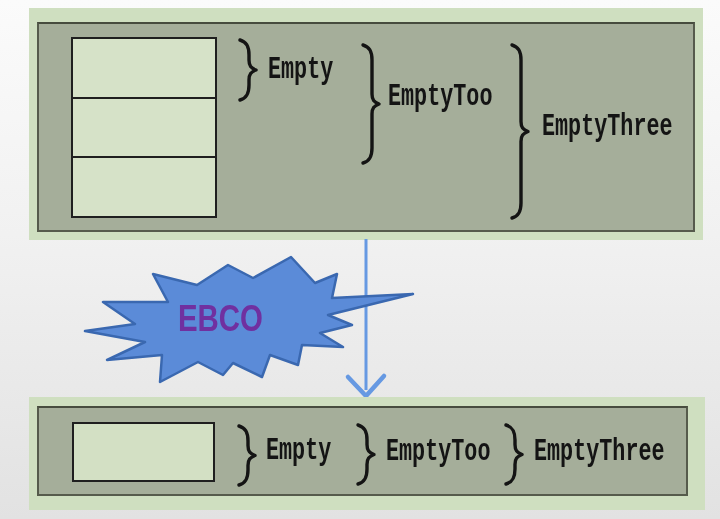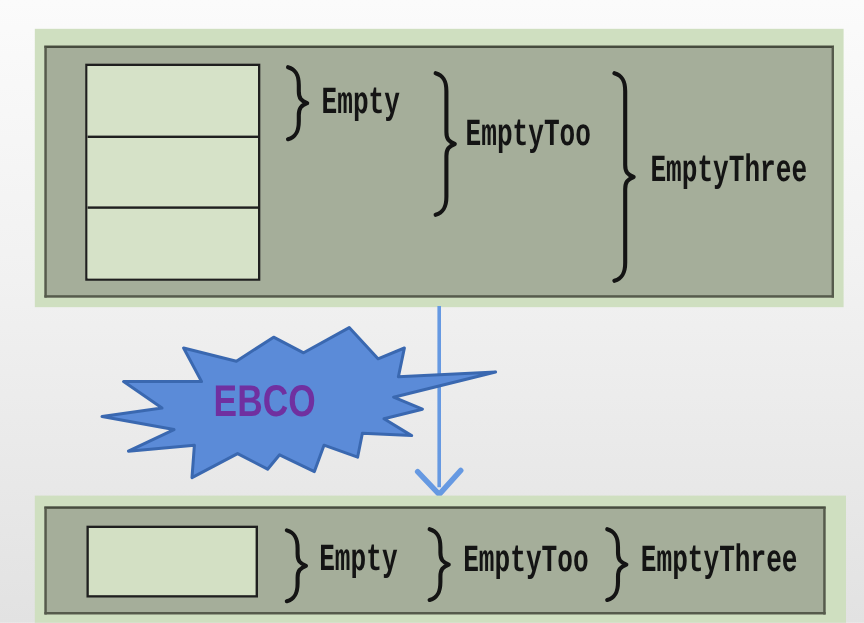--- a/index.html
+++ b/index.html
@@ -1,21 +1,21 @@
 <!DOCTYPE html>
 <html><head>
 <meta charset="utf-8">
 <style>
   html,body{margin:0;padding:0;}
   body{
     width:720px;height:519px;overflow:hidden;position:relative;
     background:linear-gradient(180deg,#fbfbfb 0%,#f1f1f1 45%,#e2e2e2 100%);
     font-family:"Liberation Sans",sans-serif;
   }
-  .stage{position:absolute;left:0;top:0;width:720px;height:393px;margin-top:16px;}
+  .stage{position:absolute;left:0;top:0;width:720px;height:393px;}
 
   
   .panel-outer{
     position:absolute;background:#cfdfc0;
   }
   .panel-inner{
     position:absolute;background:#a5ae9a;
     border:2px solid #565b4c;border-top-color:#474c3e;
     box-sizing:border-box;
   }

